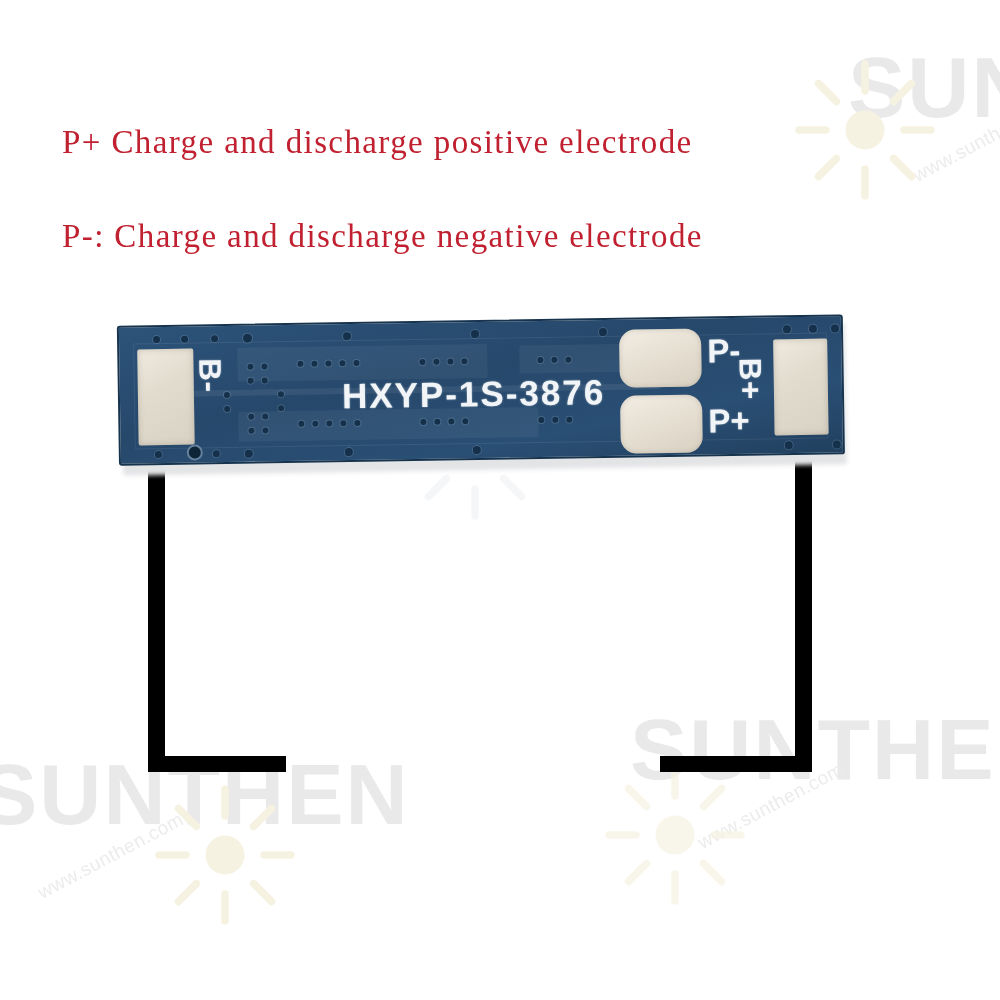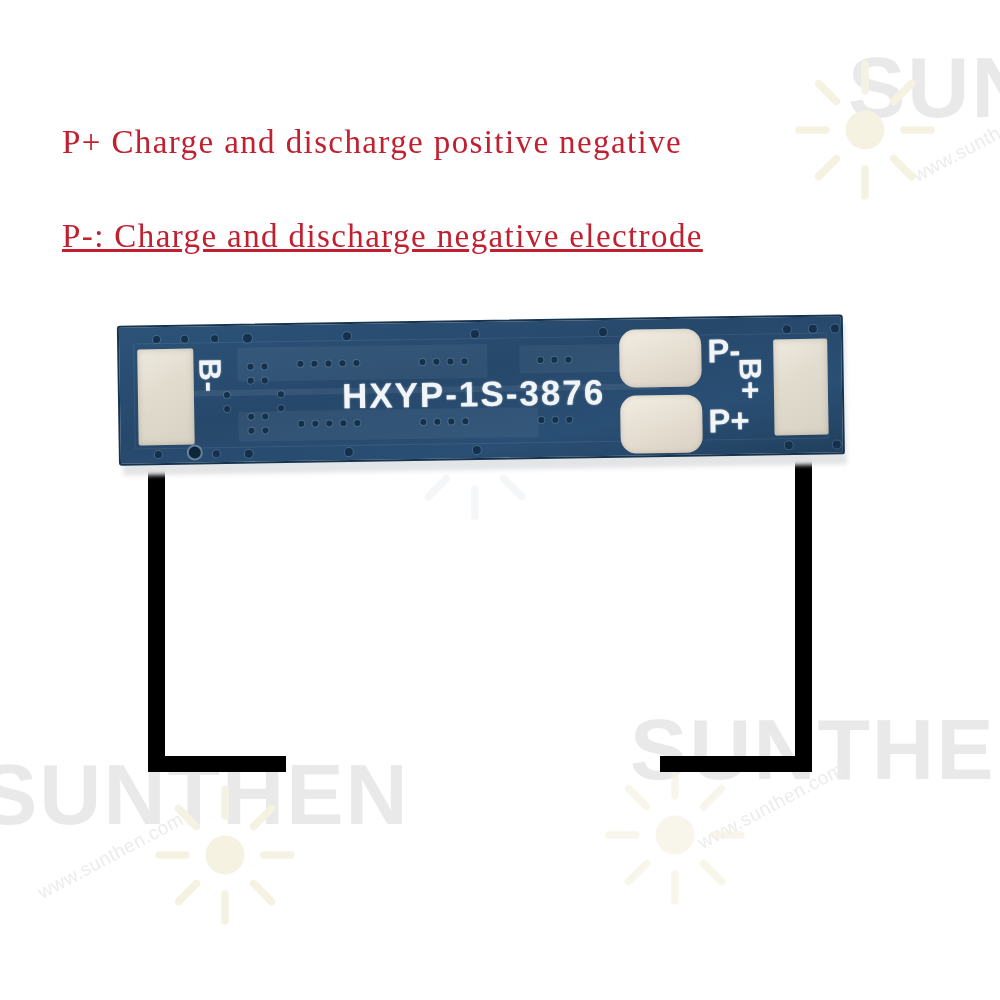--- a/index.html
+++ b/index.html
@@ -262,22 +262,22 @@
         <line x1="6" y1="50" x2="24" y2="50"></line>
         <line x1="76" y1="50" x2="94" y2="50"></line>
         <line x1="19" y1="19" x2="31" y2="31"></line>
         <line x1="69" y1="69" x2="81" y2="81"></line>
         <line x1="19" y1="81" x2="31" y2="69"></line>
         <line x1="69" y1="31" x2="81" y2="19"></line>
       </g>
     </g>
   </svg>
 
-  <div class="note" style="left:62px; top:124px; color:#c0202f;">P+ Charge and discharge positive negative</div>
-  <div class="note" style="left:62px; top:218px; color:#c0202f;text-decoration:underline;">P-: Charge and discharge negative electrode</div>
+  <div class="note" style="left:62px; top:124px; color:#c0202f;">P+ Charge and discharge positive electrode</div>
+  <div class="note" style="left:62px; top:218px; color:#c0202f;">P-: Charge and discharge negative electrode</div>
 
   <div class="wire" style="left:148px; top:385px; width:17px; height:384px;"></div>
   <div class="wire" style="left:148px; top:756px; width:138px; height:16px;"></div>
 
   <div class="wire" style="left:795px; top:378px; width:17px; height:391px;"></div>
   <div class="wire" style="left:660px; top:756px; width:152px; height:16px;"></div>
 
   <div id="pcb-wrap">
     <div class="pcb-shadow"></div>
     <div class="pcb-body">

